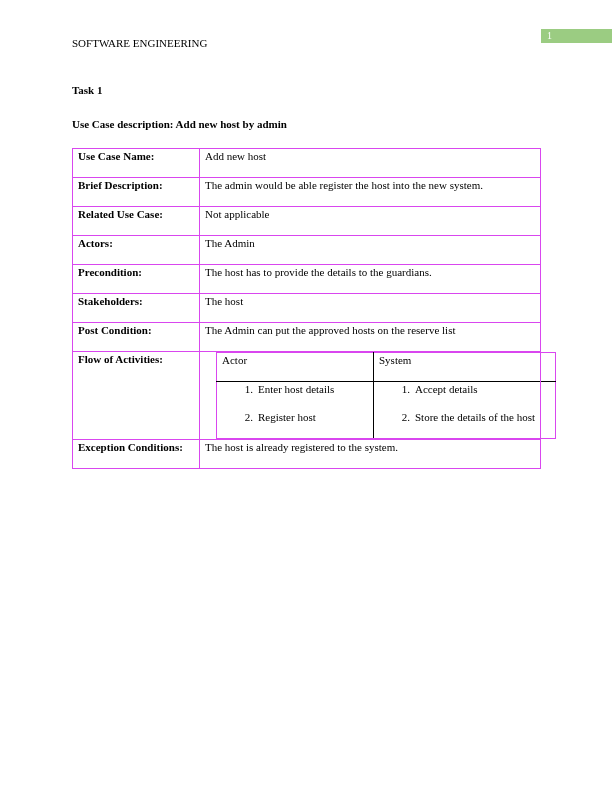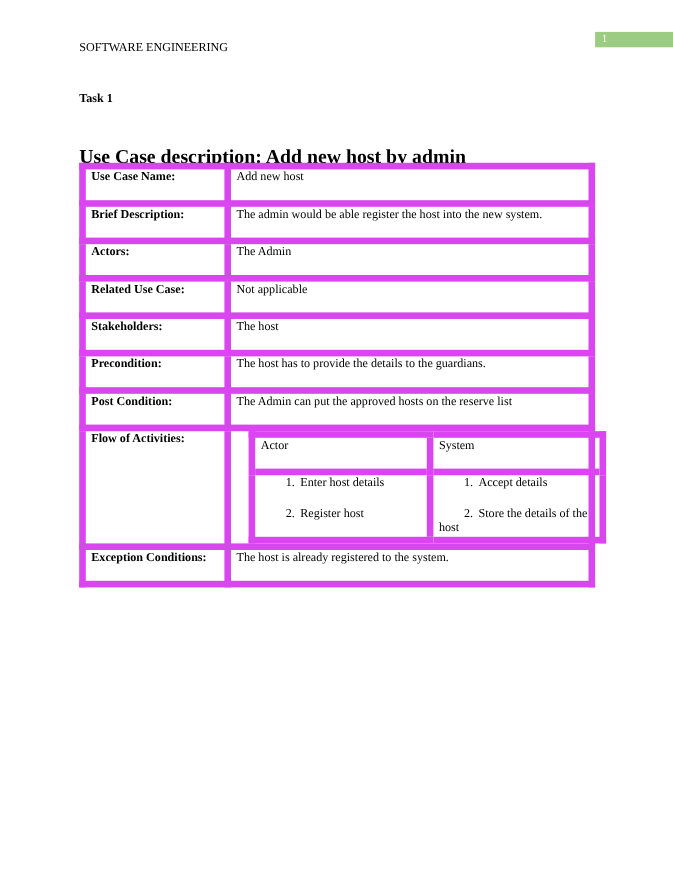--- a/index.html
+++ b/index.html
@@ -1,23 +1,23 @@
 <!DOCTYPE html>
 <html><head>
   <meta charset="utf-8">
   <style>
     html, body { margin: 0; padding: 0; background: #ffffff; }
     body { width: 612px; height: 792px; position: relative; overflow: hidden; font-family: "Liberation Serif", serif; color: #000; }
     .header-text { position: absolute; left: 72px; top: 37px; font-size: 11px; letter-spacing: 0px; }
     .page-num-box { position: absolute; left: 541px; top: 29px; width: 71px; height: 14px; background: #9bcc82; }
     .page-num { position: absolute; left: 547px; top: 29px; font-size: 10px; color: #ffffff; line-height: 14px; }
     .task-title { position: absolute; left: 72px; top: 84px; font-size: 11px; font-weight: bold; }
-    .section-title { position: absolute; left: 72px; top: 132px; font-size: 18px; font-weight: bold; }
+    .section-title { position: absolute; left: 72px; top: 118px; font-size: 11px; font-weight: bold; }
     table.uc { position: absolute; left: 72px; top: 148px; width: 469px; border-collapse: collapse; font-size: 11px; }
-    table.uc td { border: 6px solid #d946ef; vertical-align: top; padding: 0 5px; }
+    table.uc td { border: 1px solid #d946ef; vertical-align: top; padding: 0 5px; }
     table.uc td.lbl { width: 116px; font-weight: bold; height: 27px; padding-top: 1px; }
     table.uc td.val { padding-top: 1px; }
     .inner { width: 100%; border-collapse: collapse; font-size: 11px; margin-left: 16px; }
     .inner td { border: none; padding: 0; vertical-align: top; }
     td.flowcell { padding: 0 !important; }
     .flow-head td { height: 27px; padding: 1px 5px 0 5px !important; }
     .flow-head td.actor { border-right: 1px solid #000 !important; border-bottom: 1px solid #000 !important; width: 146px; }
     .flow-head td.system { border-bottom: 1px solid #000 !important; }
     .flow-body td.actor { border-right: 1px solid #000 !important; }
     .steps { list-style: none; margin: 0; padding: 0; }
@@ -40,34 +40,34 @@
   <tbody>
     <tr>
       <td class="lbl">Use Case Name:</td>
       <td class="val">Add new host</td>
     </tr>
     <tr>
       <td class="lbl">Brief Description:</td>
       <td class="val">The admin would be able register the host into the new system.</td>
     </tr>
     <tr>
+      <td class="lbl">Related Use Case:</td>
+      <td class="val">Not applicable</td>
+    </tr>
+    <tr>
       <td class="lbl">Actors:</td>
       <td class="val">The Admin</td>
     </tr>
     <tr>
-      <td class="lbl">Related Use Case:</td>
-      <td class="val">Not applicable</td>
+      <td class="lbl">Precondition:</td>
+      <td class="val">The host has to provide the details to the guardians.</td>
     </tr>
     <tr>
       <td class="lbl">Stakeholders:</td>
       <td class="val">The host</td>
-    </tr>
-    <tr>
-      <td class="lbl">Precondition:</td>
-      <td class="val">The host has to provide the details to the guardians.</td>
     </tr>
     <tr>
       <td class="lbl">Post Condition:</td>
       <td class="val">The Admin can put the approved hosts on the reserve list</td>
     </tr>
     <tr>
       <td class="lbl">Flow of Activities:</td>
       <td class="flowcell">
         <table class="inner">
           <tbody>

